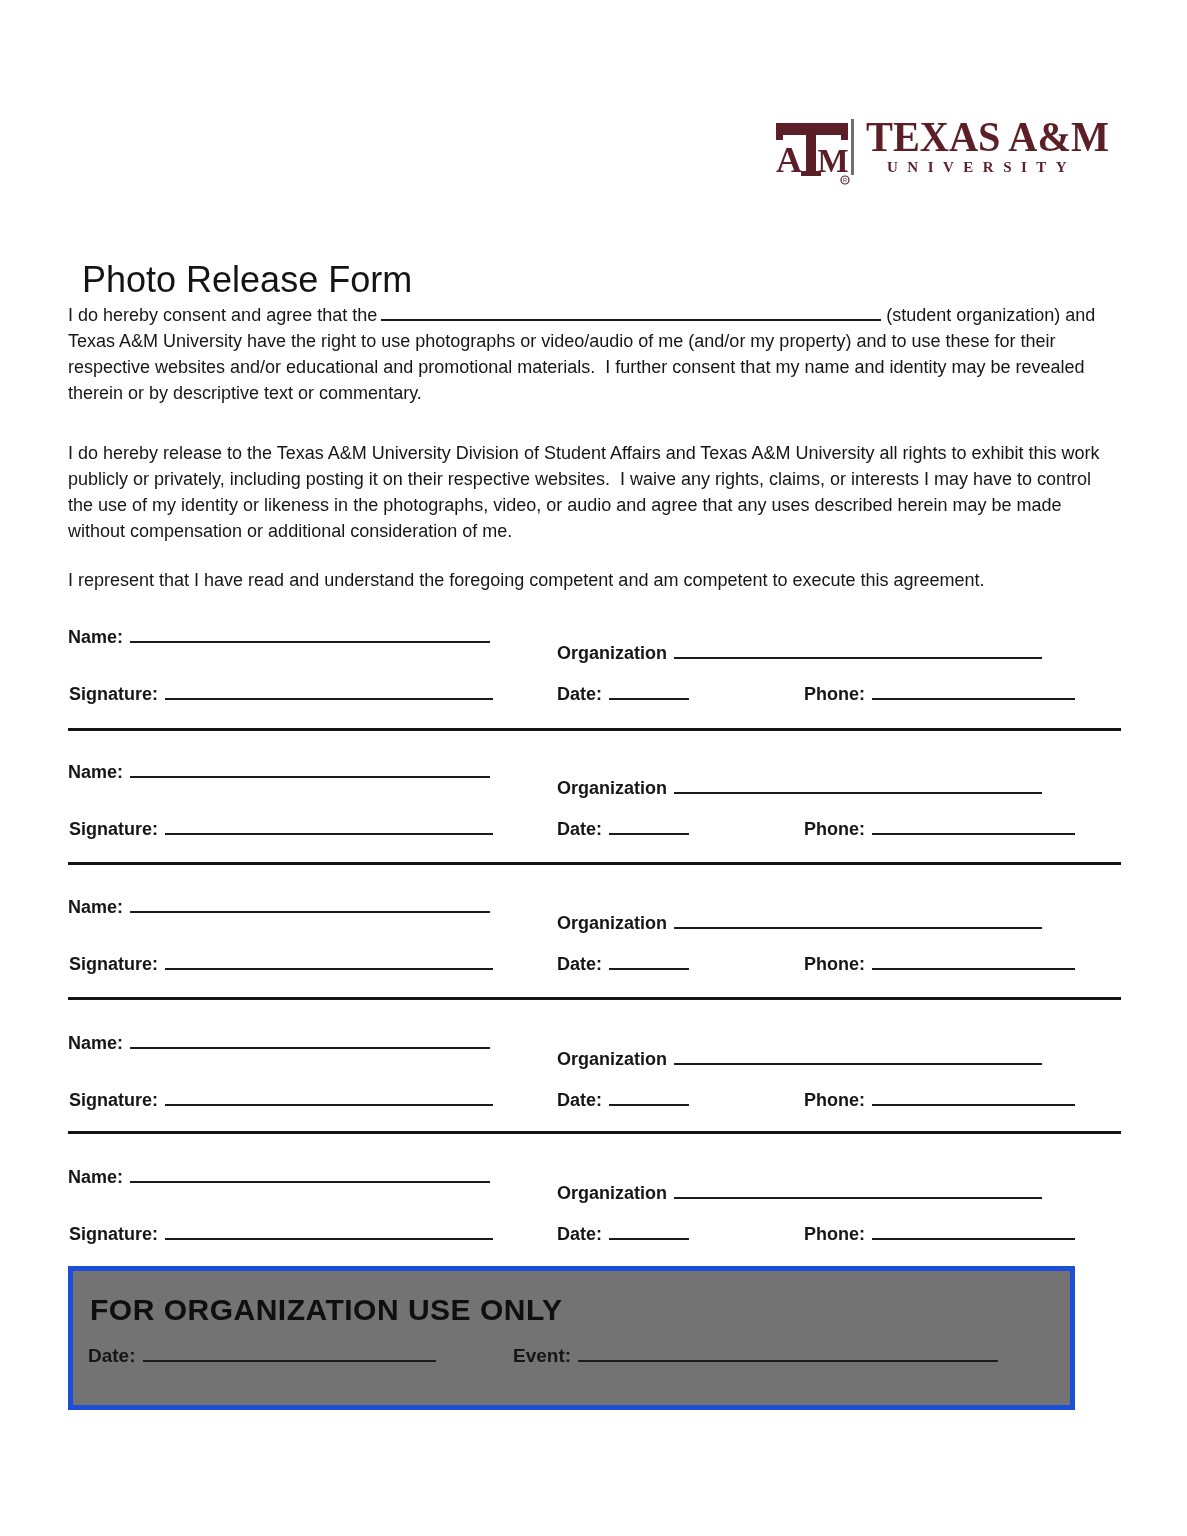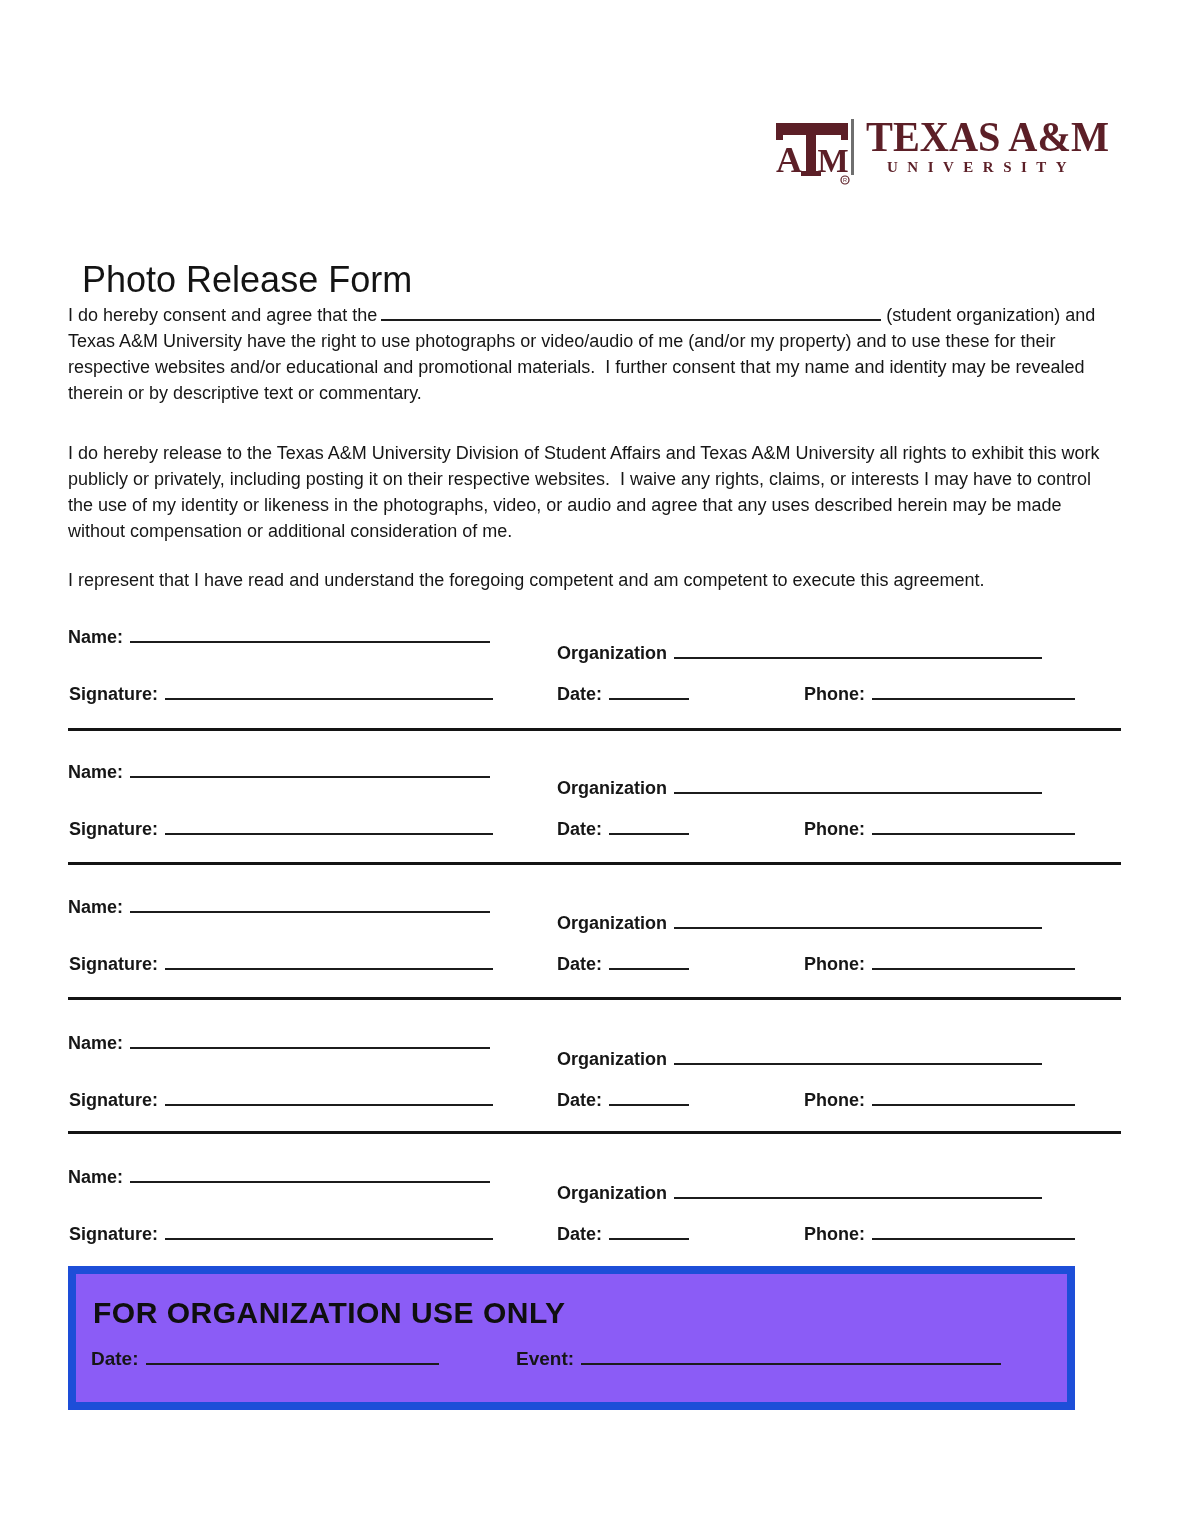--- a/index.html
+++ b/index.html
@@ -44,21 +44,21 @@
   .line{
     display:inline-block;height:19px;margin-left:7px;
     border-bottom:2.5px solid #1c1c1c;vertical-align:baseline;
   }
   .w-name{width:360px;} .w-org{width:368px;} .w-sig{width:328px;}
   .w-date{width:80px;} .w-phone{width:203px;}
   .sig-sep{position:absolute;left:68px;width:1053px;height:3px;background:#141414;}
   
   .org-box{
     position:absolute;left:68px;top:1266px;width:1007px;height:144px;
-    background:#8b5cf6;border:8px solid #1d4ed8;box-sizing:border-box;
+    background:#737373;border:5px solid #1d4ed8;box-sizing:border-box;
   }
   .org-heading{
     position:absolute;left:17px;top:22px;margin:0;
     font-size:30px;font-weight:700;color:#0f0f0f;letter-spacing:0.5px;white-space:nowrap;
   }
   .of-date{left:15px;top:70px;} .of-event{left:440px;top:70px;text-align:right;}
   .org-box .lbl{font-size:19px;}
   .w-obdate{width:293px;} .w-obevent{width:420px;}
 </style>
 </head>

